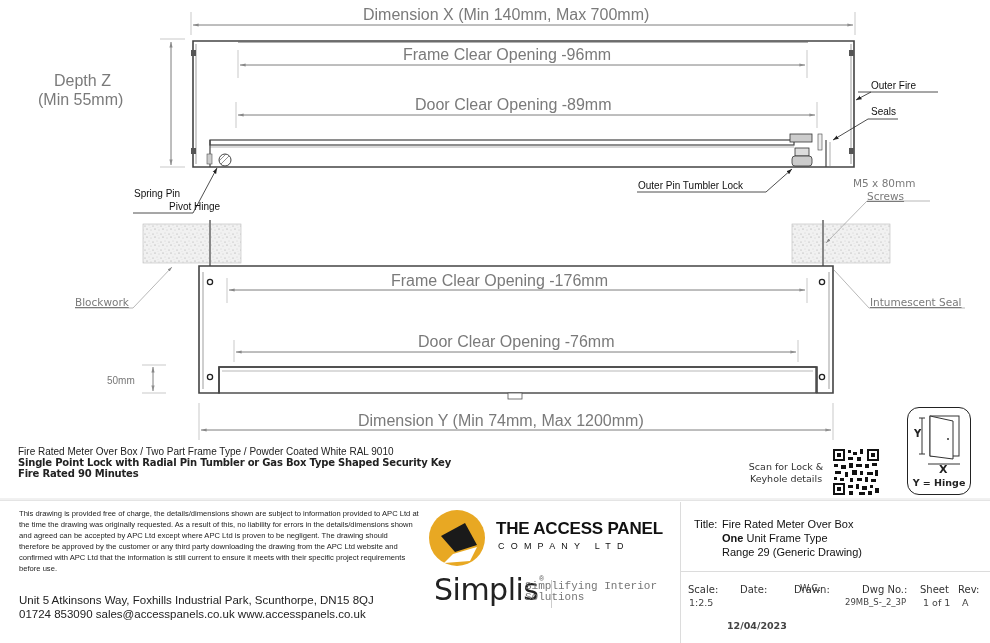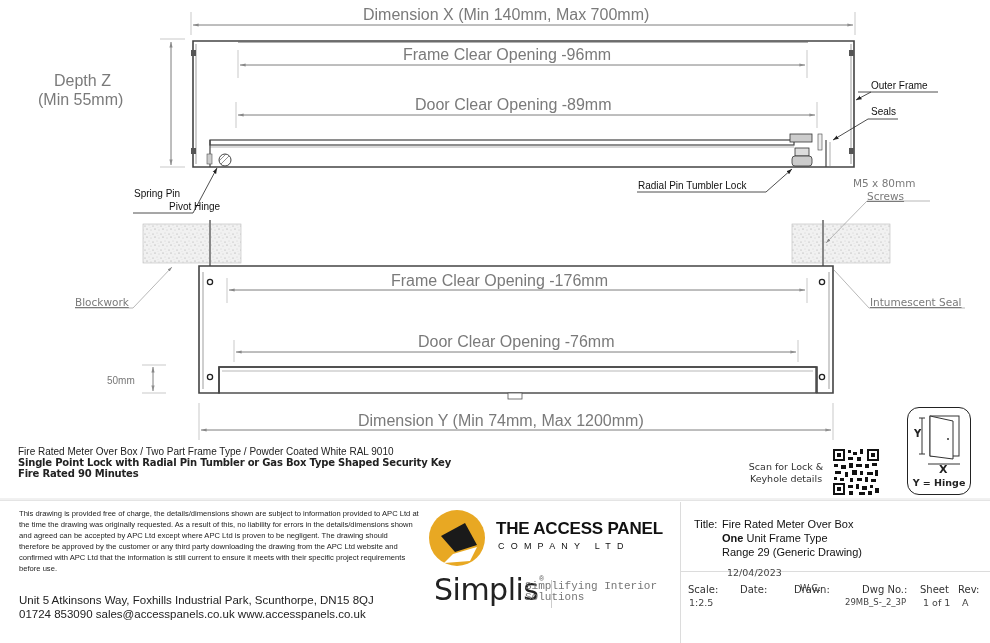--- a/index.html
+++ b/index.html
@@ -146,23 +146,23 @@
 
   <line x1="0" y1="499" x2="990" y2="499" stroke="#e2e2e2" stroke-width="1"></line>
 </svg>
 
 <div class="abs dimtxt" style="left:363px;top:6px;">Dimension X (Min 140mm, Max 700mm)</div>
 <div class="abs dimtxt" style="left:403px;top:46px;">Frame Clear Opening -96mm</div>
 <div class="abs dimtxt" style="left:415px;top:96px;">Door Clear Opening -89mm</div>
 <div class="abs dimtxt" style="left:54px;top:72px;">Depth Z</div>
 <div class="abs dimtxt" style="left:38px;top:91px;">(Min 55mm)</div>
 
-<div class="abs" style="left:871px;top:80px;font-size:10px;color:#111;white-space:nowrap;">Outer Frame</div>
+<div class="abs" style="left:871px;top:80px;font-size:10px;color:#111;white-space:nowrap;">Outer Fire</div>
 <div class="abs" style="left:871px;top:106px;font-size:10px;color:#111;white-space:nowrap;">Seals</div>
-<div class="abs" style="left:638px;top:180px;font-size:10px;color:#111;white-space:nowrap;">Radial Pin Tumbler Lock</div>
+<div class="abs" style="left:638px;top:180px;font-size:10px;color:#111;white-space:nowrap;">Outer Pin Tumbler Lock</div>
 <div class="abs" style="left:134px;top:188px;font-size:10px;color:#111;white-space:nowrap;">Spring Pin</div>
 <div class="abs" style="left:134px;top:201px;font-size:10px;color:#111;white-space:nowrap;padding-left:35px;">Pivot Hinge</div>
 
 <div class="abs dimtxt" style="left:391px;top:272px;">Frame Clear Opening -176mm</div>
 <div class="abs dimtxt" style="left:418px;top:333px;">Door Clear Opening -76mm</div>
 <div class="abs dimtxt" style="left:358px;top:412px;">Dimension Y (Min 74mm, Max 1200mm)</div>
 <div class="abs" style="left:107px;top:375px;font-size:10px;color:#777;">50mm</div>
 <div class="abs callout-grey" style="left:75px;top:296px;">Blockwork</div>
 <div class="abs" style="left:853px;top:177px;font-size:10.5px;color:#7a7a7a;white-space:nowrap;font-family:'DejaVu Sans',sans-serif;">M5 x 80mm</div>
 <div class="abs callout-grey" style="left:867px;top:190px;">Screws</div>
@@ -270,17 +270,17 @@
 </div>
 
 <div class="abs tb-head" style="left:688px;top:584px;text-align:center;">Scale:</div>
 <div class="abs tb-head" style="left:740px;top:584px;">Date:</div>
 <div class="abs tb-head" style="left:794px;top:584px;">Drawn:</div>
 <div class="abs tb-head" style="left:862px;top:584px;">Dwg No.:</div>
 <div class="abs tb-head" style="left:920px;top:584px;">Sheet</div>
 <div class="abs tb-head" style="left:958px;top:584px;">Rev:</div>
 
 <div class="abs tb-val" style="left:689px;top:597px;">1:2.5</div>
-<div class="abs tb-val" style="left:727px;top:567px;">12/04/2023</div>
+<div class="abs tb-val" style="left:727px;top:620px;font-weight:bold;">12/04/2023</div>
 <div class="abs tb-val" style="left:800px;top:582px;">W.C.</div>
 <div class="abs tb-val" style="left:845px;top:597px;font-size:8.5px;">29MB_S-_2_3P</div>
 <div class="abs tb-val" style="left:923px;top:597px;">1 of 1</div>
 <div class="abs tb-val" style="left:962px;top:597px;">A</div>
 
 </body></html>

